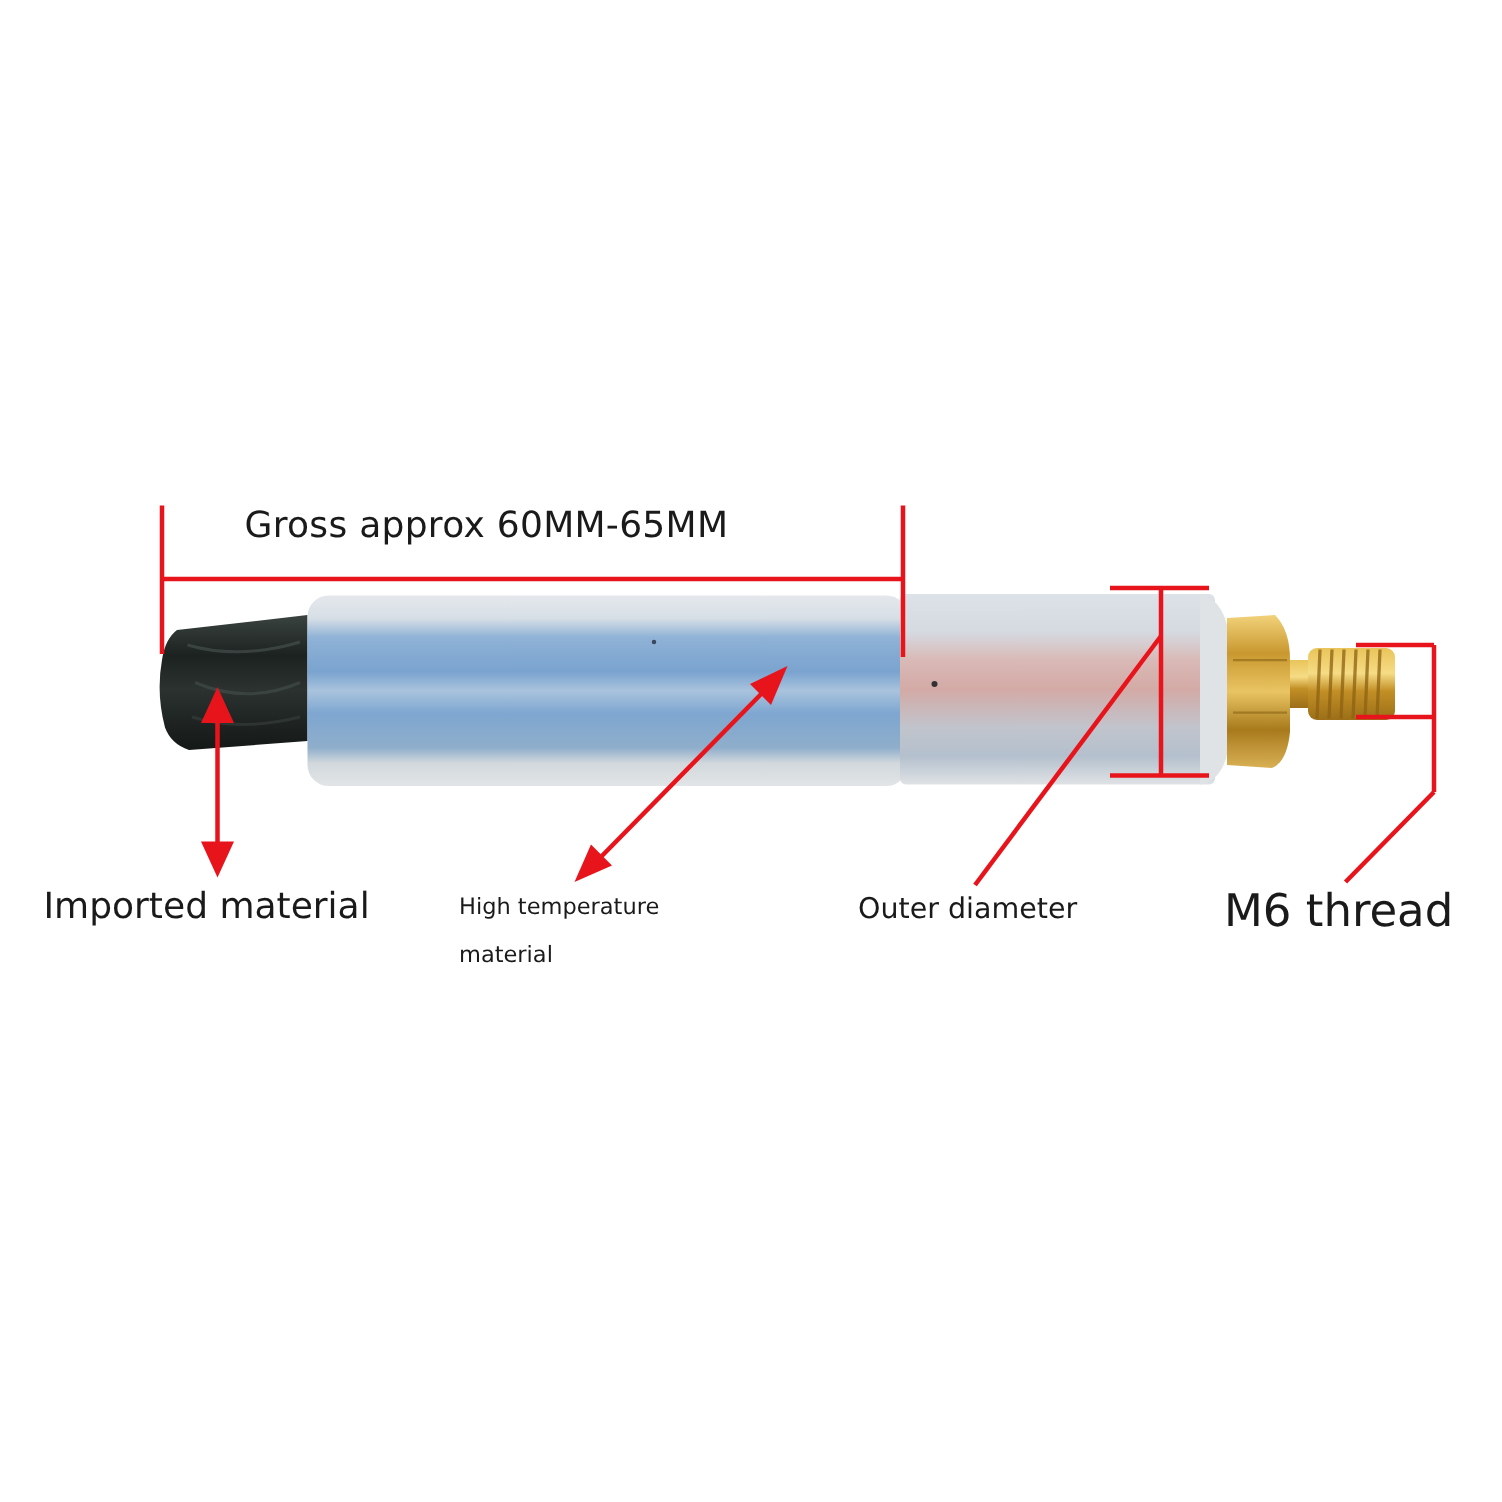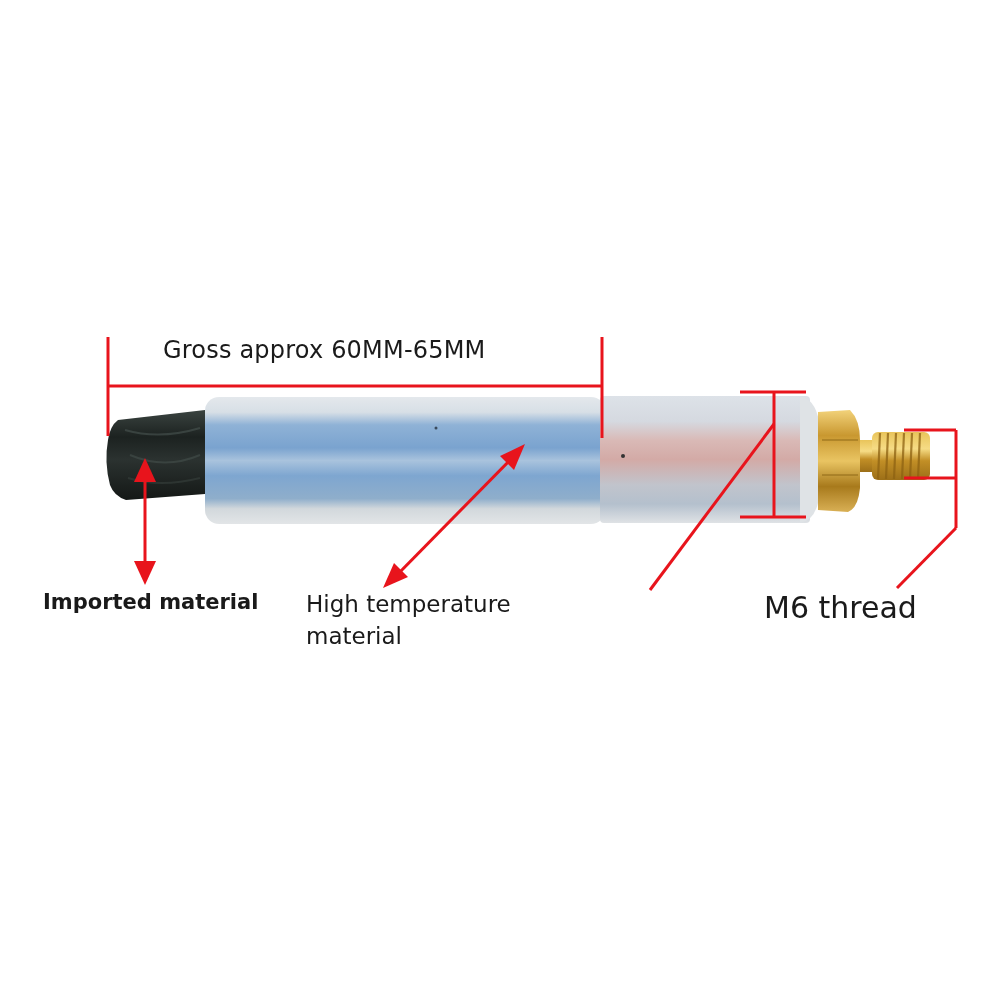--- a/index.html
+++ b/index.html
@@ -1,23 +1,23 @@
 <!DOCTYPE html>
 <html><head>
   <meta charset="utf-8">
   <style>
     html, body { margin: 0; padding: 0; background: #ffffff; }
     body { width: 1001px; height: 1001px; position: relative; overflow: hidden; font-family: "DejaVu Sans", sans-serif; }
     .canvas { position: absolute; left: 0; top: 0; width: 986px; height: 1001px; }
     .label { position: absolute; color: #1a1a1a; font-family: "DejaVu Sans", sans-serif; white-space: nowrap; }
     .title-label { left: 163px; top: 336px; font-size: 24px; letter-spacing: 0.2px; }
-    .lbl-imported { left: 43px; top: 590px; font-size: 21px; font-weight: bold; }
-    .lbl-silicone { left: 306px; top: 588px; font-size: 23px; line-height: 32px; }
+    .lbl-imported { left: 29px; top: 590px; font-size: 24px; }
+    .lbl-silicone { left: 306px; top: 588px; font-size: 15px; line-height: 32px; }
     .lbl-diameter { left: 572px; top: 590px; font-size: 19px; line-height: 32px; }
-    .lbl-thread { left: 764px; top: 590px; font-size: 30px; }
+    .lbl-thread { left: 816px; top: 590px; font-size: 30px; }
     .line { display: block; }
   </style>
 </head>
 <body>
 
 <div class="canvas">
   <svg width="1001" height="1001" viewBox="0 0 1001 1001" xmlns="http://www.w3.org/2000/svg">
     <defs>
       <linearGradient id="sleeveGrad" x1="0" y1="0" x2="0" y2="1">
         <stop offset="0" stop-color="#e4e8ec"></stop>
@@ -126,16 +126,17 @@
   <div class="label title-label">Gross approx  60MM-65MM</div>
 
   <div class="label lbl-imported">Imported material</div>
 
   <div class="label lbl-silicone">
     <span class="line">High temperature</span>
     <span class="line">material</span>
   </div>
 
   <div class="label lbl-diameter">
+    <span class="line">Outer diameter</span>
   </div>
 
   <div class="label lbl-thread">M6 thread</div>
 </div>
 
 </body></html>

